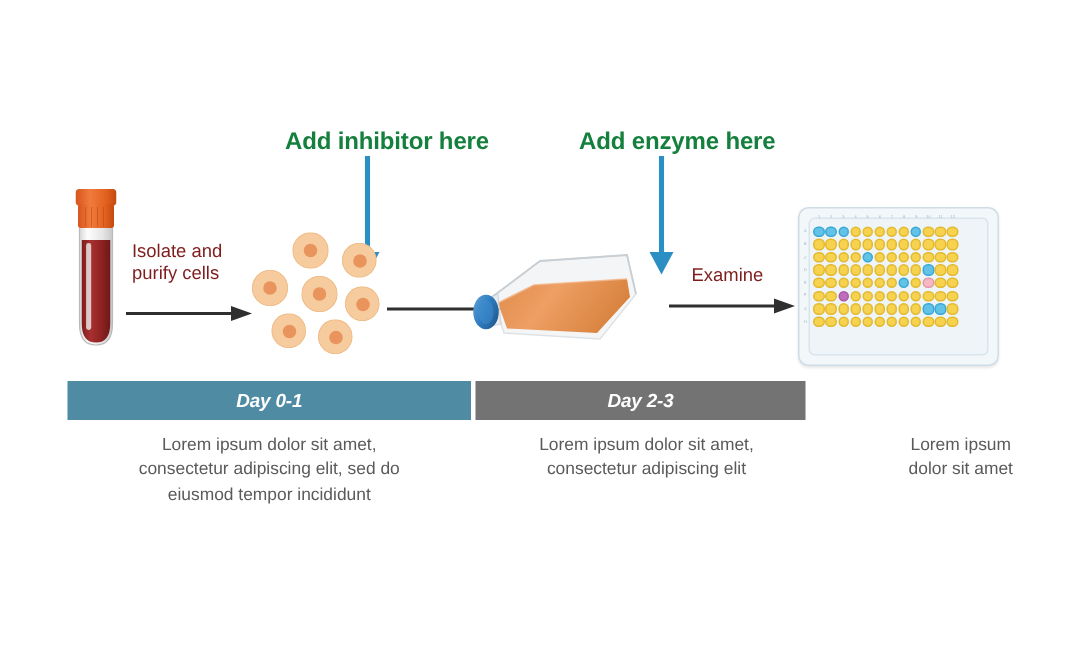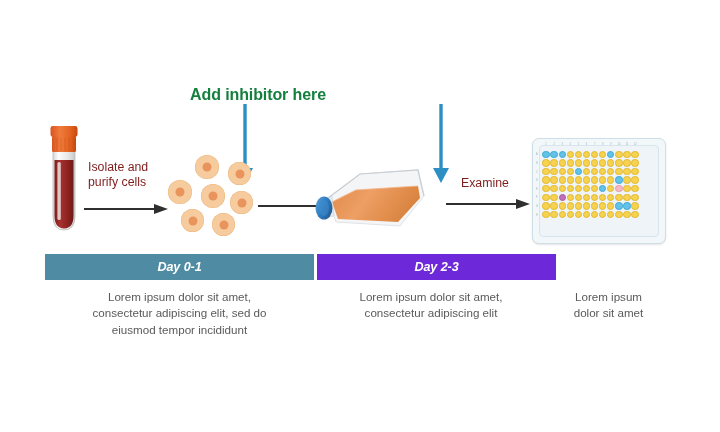--- a/index.html
+++ b/index.html
@@ -123,20 +123,21 @@
 
 <div id="stage">
 
   <div class="abs callout" style="left:190px;top:86px;">Add inhibitor here</div>
 
   <svg class="abs bluearrow" style="left:232px;top:104px;" width="26" height="82" viewBox="0 0 26 82">
     <line x1="13" y1="0" x2="13" y2="66" stroke="#2b8fc4" stroke-width="3.4"></line>
     <polygon points="5,64 21,64 13,79" fill="#2b8fc4"></polygon>
   </svg>
 
+  <div class="abs callout" style="left:386px;top:86px;">Add enzyme here</div>
 
   <svg class="abs bluearrow" style="left:428px;top:104px;" width="26" height="82" viewBox="0 0 26 82">
     <line x1="13" y1="0" x2="13" y2="66" stroke="#2b8fc4" stroke-width="3.4"></line>
     <polygon points="5,64 21,64 13,79" fill="#2b8fc4"></polygon>
   </svg>
 
   <svg class="abs" style="left:44px;top:124px;" width="46" height="112" viewBox="0 0 46 112">
     <defs>
       <linearGradient id="capg" x1="0" y1="0" x2="1" y2="0">
         <stop offset="0%" stop-color="#d9541f"></stop>
@@ -367,25 +368,25 @@
         <div class="well w-y"></div>
         <div class="well w-y"></div>
         <div class="well w-y"></div>
         <div class="well w-y"></div>
       </div>
   </div>
 
   <div class="bar" id="bar0" style="left: 45px; top: 254px; width: 269px; background: rgb(79, 140, 163);">
     <span>Day 0-1</span>
   </div>
-  <div class="bar" id="bar1" style="left: 317px; top: 254px; width: 239px; background: #6d28d9;">
+  <div class="bar" id="bar1" style="left: 317px; top: 254px; width: 220px; background: #737373;">
     <span>Day 2-3</span>
   </div>
 
   <div class="caption" style="left:45px;top:289px;width:269px;">Lorem ipsum dolor sit amet,
 consectetur adipiscing elit, sed do
 eiusmod tempor incididunt</div>
   <div class="caption" style="left:317px;top:289px;width:228px;">Lorem ipsum dolor sit amet,
 consectetur adipiscing elit</div>
-  <div class="caption" style="left:544px;top:289px;width:129px;">Lorem ipsum
+  <div class="caption" style="left:576px;top:289px;width:129px;">Lorem ipsum
 dolor sit amet</div>
 
 </div>
 
 </body></html>

